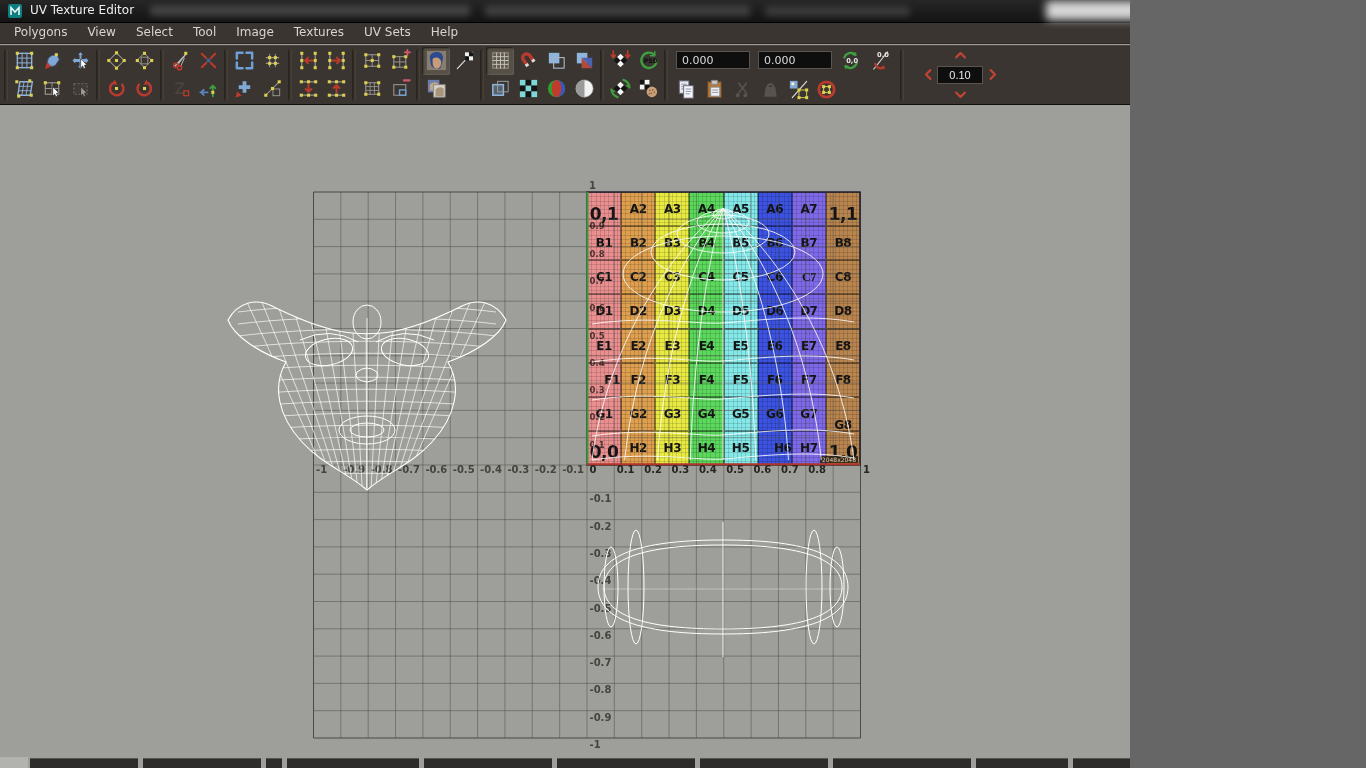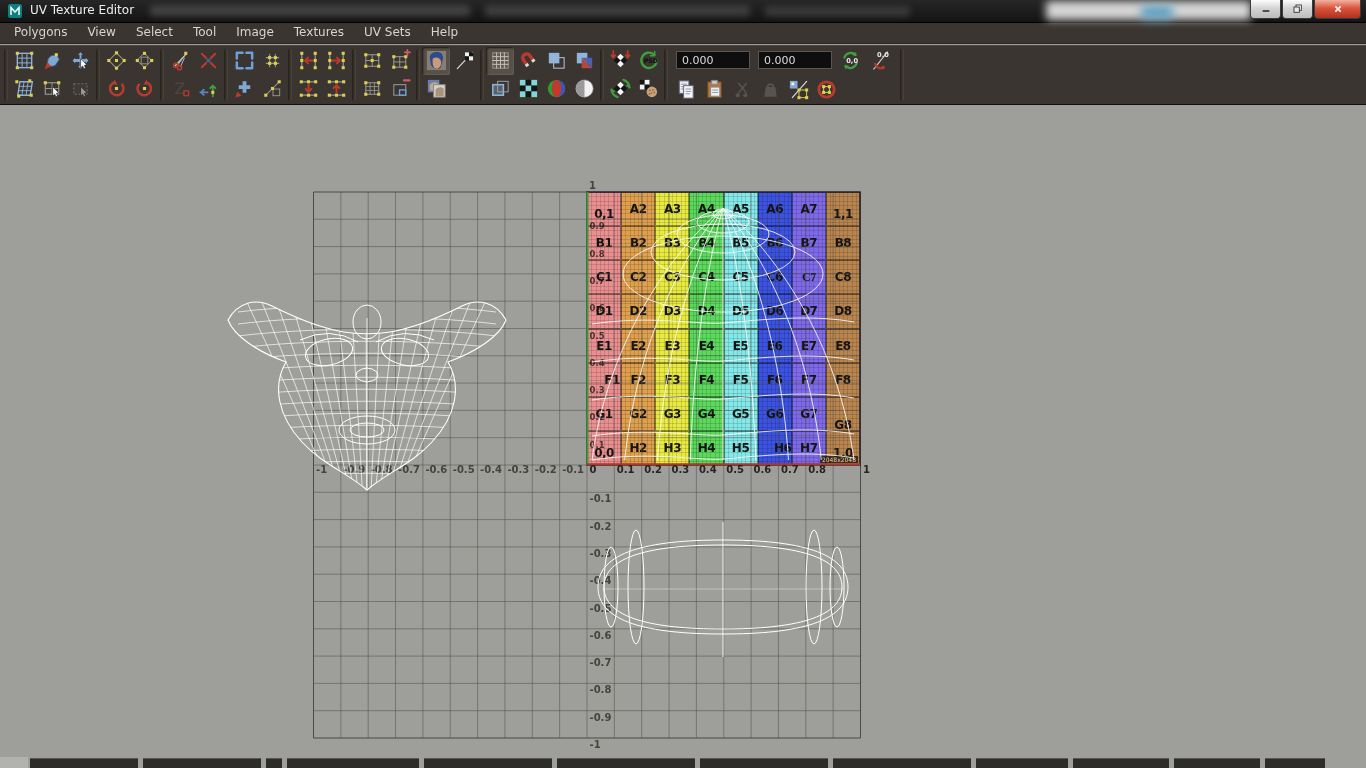--- a/index.html
+++ b/index.html
@@ -1,16 +1,16 @@
 <!DOCTYPE html>
 <html><head>
 <meta charset="utf-8">
 <style>
   html,body{margin:0;padding:0;background:#666;}
-  .screen{position:relative;width:1366px;height:768px;overflow:hidden;
+  .screen{position:relative;width:1130px;height:768px;overflow:hidden;
     background:#9e9e9a;font-family:"DejaVu Sans","Liberation Sans",sans-serif;
     -webkit-font-smoothing:antialiased;}
   
   .titlebar{position:absolute;left:0;top:0;width:1366px;height:22px;
     background:linear-gradient(#262626,#141414);border-bottom:1px solid #000;z-index:40;}
   .appicon{position:absolute;left:7px;top:3px;width:16px;height:16px;}
   .apptitle{position:absolute;left:30px;top:3px;font-size:12px;color:#ececec;}
   .blurblob{position:absolute;filter:blur(3px);border-radius:3px;}
   .winbtns{position:absolute;right:5px;top:0;display:flex;z-index:50;}
   .winbtn{width:29px;height:18px;border:1px solid #3c3c3c;border-top:none;
@@ -48,21 +48,21 @@
   
   .canvas{position:absolute;left:0;top:106px;width:1366px;height:662px;background:#9e9e9a;}
   .texture{position:absolute;left:587px;top:192px;width:273px;height:273px;
     display:grid;grid-template-columns:repeat(8,1fr);grid-template-rows:repeat(8,1fr);}
   .texcell{position:relative;display:flex;align-items:center;justify-content:center;
     box-shadow:inset 0 0 0 1px rgba(0,0,0,.38);
     background-image:
       repeating-linear-gradient(to right, rgba(0,0,0,.13) 0 1px, transparent 1px 4.27px),
       repeating-linear-gradient(to bottom, rgba(0,0,0,.13) 0 1px, transparent 1px 4.27px);}
   .texcell span{font-weight:bold;font-size:12px;color:#141414;letter-spacing:-.5px;line-height:1;}
-  .texcell.big span{font-size:12px;margin-top:10px;}
+  .texcell.big span{font-size:17px;margin-top:10px;}
   .texres{position:absolute;right:2px;bottom:2px;font-size:6px;color:#e0d0b0;
     background:rgba(40,30,18,.85);padding:0 2px;z-index:5;}
   .overlay{position:absolute;left:0;top:0;width:1366px;height:768px;pointer-events:none;z-index:20;}
   
   .bottomstrip{position:absolute;left:0;top:757px;width:1366px;height:11px;z-index:41;}
   .tseg{position:absolute;top:1px;height:10px;background:#2d2c2a;border-top:1px solid #565553;}
   .tstart{position:absolute;left:0;top:0;width:28px;height:11px;background:#b2b2ae;}
 </style>
 </head>
 <body>
@@ -609,20 +609,35 @@
               <rect x="9" y="9" width="6" height="6" fill="none" stroke="#dcd050" stroke-width="1"></rect>
               <rect x="7.4" y="7.4" width="3.2" height="3.2" fill="#dcd050"></rect>
               <rect x="13.4" y="7.4" width="3.2" height="3.2" fill="#dcd050"></rect>
               <rect x="7.4" y="13.4" width="3.2" height="3.2" fill="#dcd050"></rect>
               <rect x="13.4" y="13.4" width="3.2" height="3.2" fill="#dcd050"></rect>
             </svg>
           </span>
         </div>
     </div>
     <div class="sep" style="margin-left:8px;"></div>
+    <div class="stepper">
+      <span class="nudge" style="grid-column:2;grid-row:1;"><svg viewBox="0 0 24 24">
+            <path d="M5 15l7-7 7 7" stroke="#c04334" stroke-width="3.4" fill="none" stroke-linecap="round" stroke-linejoin="round"></path>
+          </svg></span>
+      <span class="nudge" style="grid-column:1;grid-row:2;"><svg viewBox="0 0 24 24">
+            <path d="M15 5l-7 7 7 7" stroke="#c04334" stroke-width="3.4" fill="none" stroke-linecap="round" stroke-linejoin="round"></path>
+          </svg></span>
+      <input class="stepfield" value="0.10" style="">
+      <span class="nudge" style="grid-column:3;grid-row:2;"><svg viewBox="0 0 24 24">
+            <path d="M9 5l7 7-7 7" stroke="#c04334" stroke-width="3.4" fill="none" stroke-linecap="round" stroke-linejoin="round"></path>
+          </svg></span>
+      <span class="nudge" style="grid-column:2;grid-row:3;"><svg viewBox="0 0 24 24">
+            <path d="M5 9l7 7 7-7" stroke="#c04334" stroke-width="3.4" fill="none" stroke-linecap="round" stroke-linejoin="round"></path>
+          </svg></span>
+    </div>
   </div>
 
   <div class="canvas"></div>
   <div class="texture" id="texture">
     <div class="texres">2048x2048</div>
   <div class="texcell big" style="background-color: rgb(233, 143, 143);">
         <span>0,1</span>
       </div>
       <div class="texcell" style="background-color: rgb(222, 159, 78);">
         <span>A2</span>

